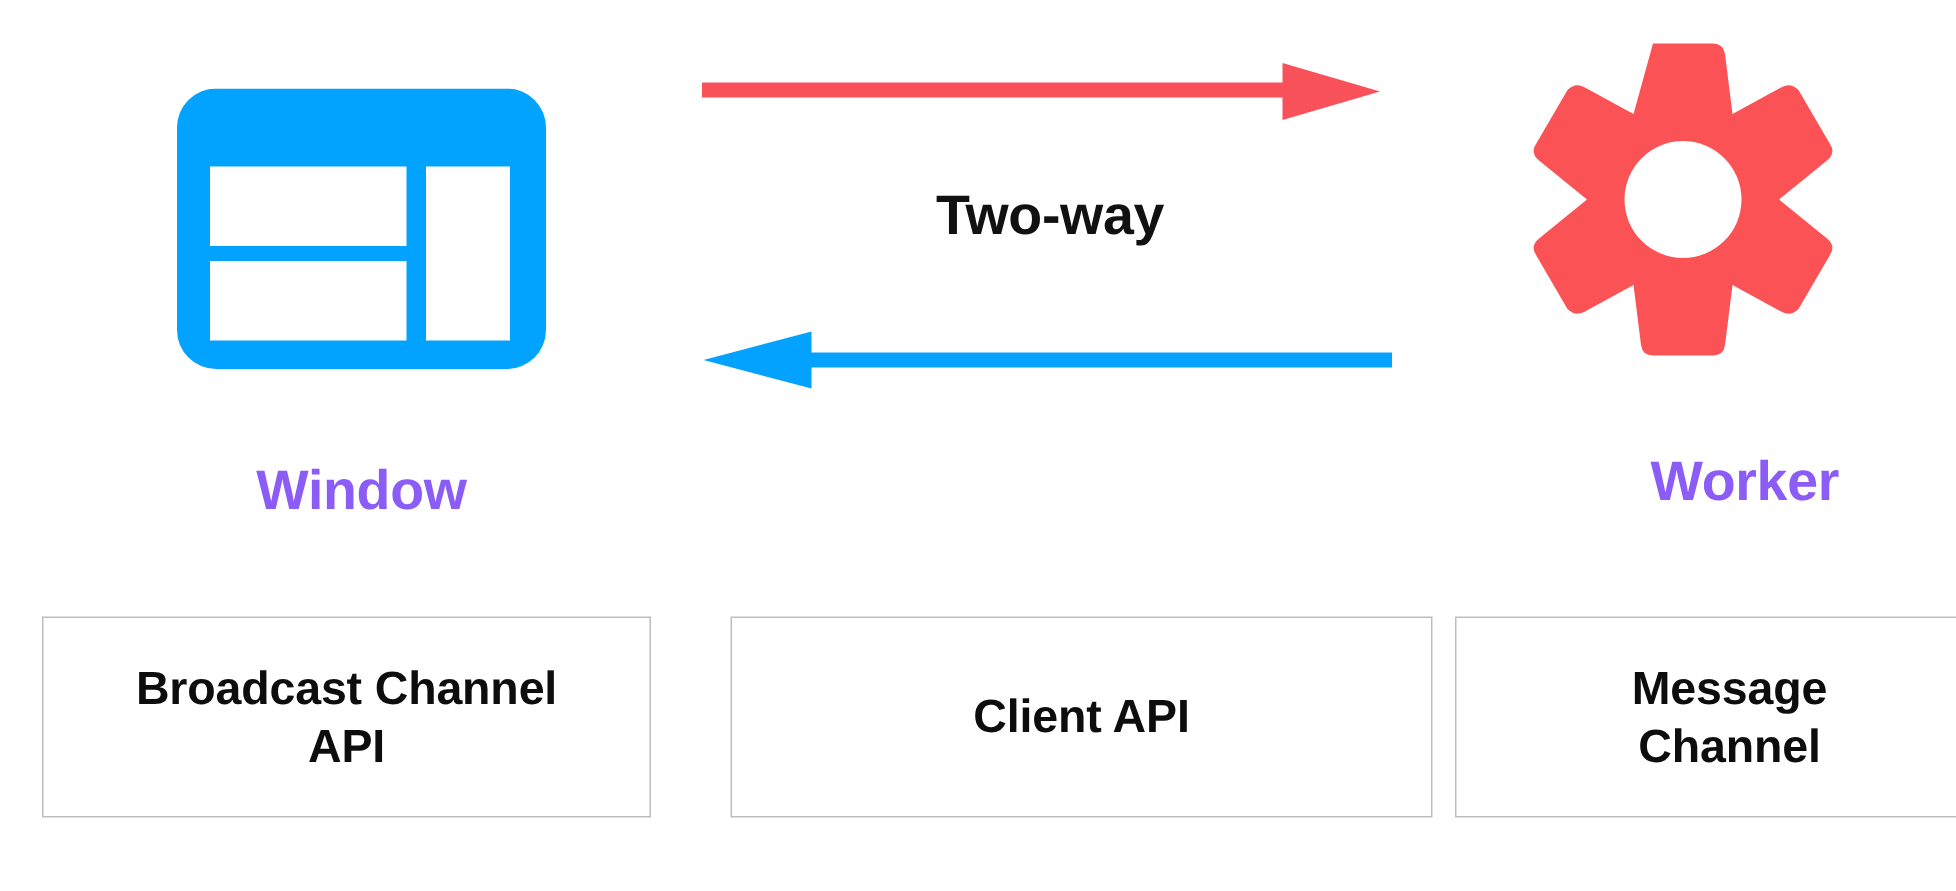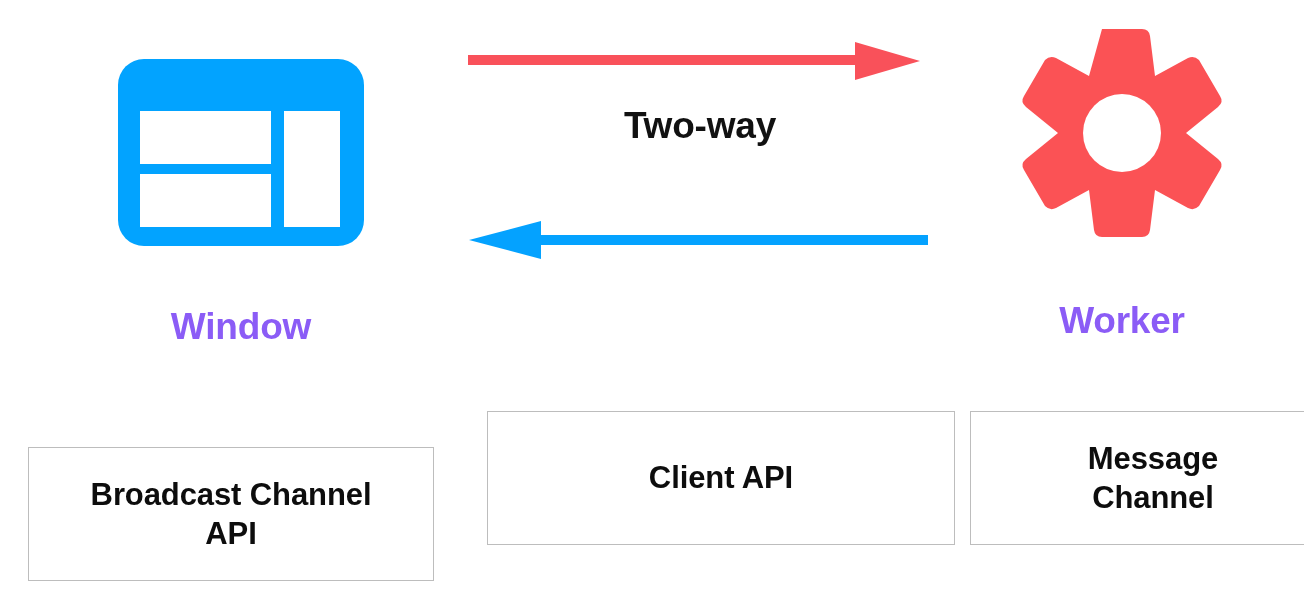--- a/index.html
+++ b/index.html
@@ -44,21 +44,21 @@
     left: 455px;
     top: 30px;
     width: 490px;
     height: 230px;
   }
 
   
   #center-label {
     position: absolute;
     left: 470px;
-    top: 100px;
+    top: 118px;
     width: 460px;
     text-align: center;
     font-size: 37px;
     font-weight: bold;
     line-height: 1.38;
     color: #111111;
     letter-spacing: -0.2px;
   }
   #center-label .line { display: block; }
 
@@ -74,20 +74,21 @@
   }
   #caption-window {
     left: 118px;
     top: 306px;
     width: 246px;
   }
   #caption-worker {
     left: 1018px;
     top: 300px;
     width: 208px;
+    text-align: right;
   }
 
   
   .api-box {
     position: absolute;
     top: 411px;
     height: 134px;
     box-sizing: border-box;
     border: 1px solid #bdbdbd;
     background: #ffffff;
@@ -98,21 +99,21 @@
   .api-box .api-label {
     font-size: 31px;
     font-weight: bold;
     color: #0d0d0d;
     text-align: center;
     line-height: 1.27;
     letter-spacing: -0.1px;
     padding: 0 10px;
     white-space: pre-line;
   }
-  #api-box-0 { left: 28px;  width: 406px; margin-top: 36px; }
+  #api-box-0 { left: 28px;  width: 406px; }
   #api-box-1 { left: 487px; width: 468px; }
   #api-box-2 { left: 970px; width: 366px; }
 </style>
 </head>
 <body>
 
 <div id="canvas">
 
   <div id="window-icon">
     <svg viewBox="0 0 246 187" width="246" height="187" aria-hidden="true">

